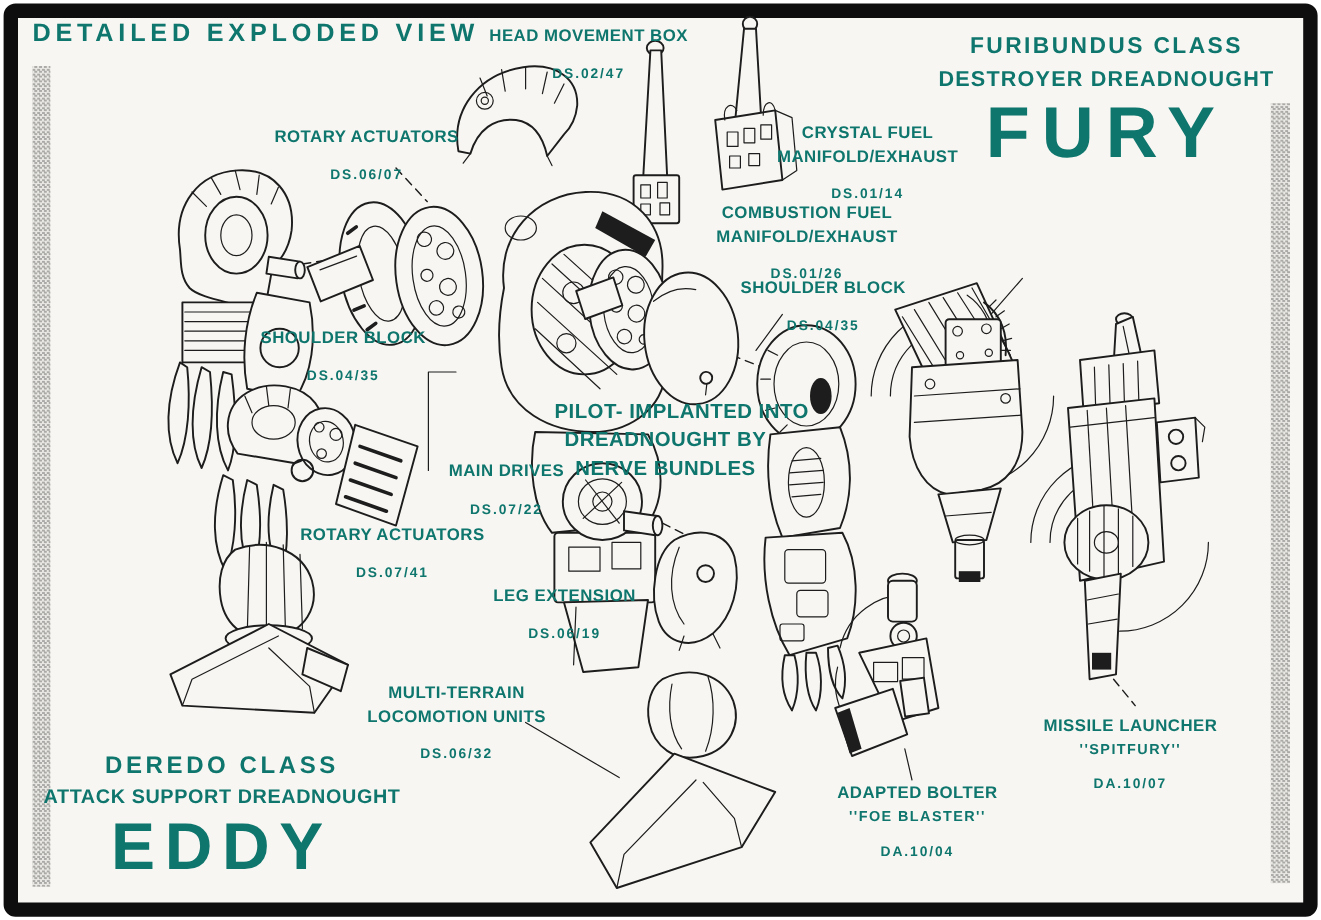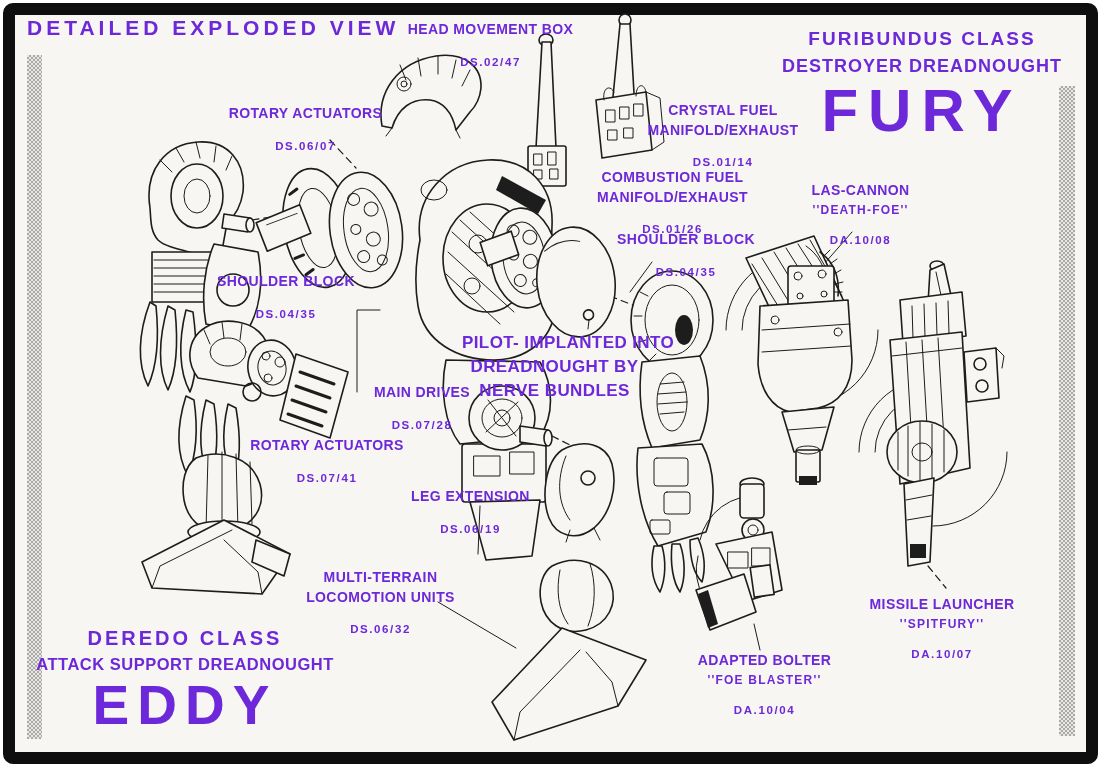--- a/index.html
+++ b/index.html
@@ -1,17 +1,17 @@
 <!DOCTYPE html>
 <html><head>
 <meta charset="utf-8">
 <style>
   html,body{margin:0;padding:0;background:#ffffff;}
   .stage{position:relative;width:1101px;height:767px;background:#ffffff;
-         font-family:"Liberation Sans",sans-serif;color:#6d28d9;overflow:hidden;}
+         font-family:"Liberation Sans",sans-serif;color:#0f766e;overflow:hidden;}
   .frame{position:absolute;inset:3px;border:12px solid #0e0e0e;border-radius:10px;background:#f7f6f2;}
   .halftone{position:absolute;background:repeating-conic-gradient(#a2a2a0 0% 25%,#e7e6e2 0% 50%);
             background-size:4px 4px;opacity:.9;}
   .drawing{position:absolute;left:0;top:0;pointer-events:none;}
   .s{stroke:#1d1d1d;stroke-width:1.6;fill:none;stroke-linecap:round;stroke-linejoin:round;}
   .f{fill:#f7f6f2;}
   .t{stroke-width:1;}
   .k{stroke-width:3;}
   .d{stroke-dasharray:7 5;stroke-width:1.2;}
   .b{fill:#1d1d1d;stroke:none;}
@@ -382,40 +382,35 @@
     <div class="cname">COMBUSTION FUEL</div>
     <div class="cname">MANIFOLD/EXHAUST</div>
     <div class="ccode">DS.01/26</div>
   </div>
 
   <div class="callout" style="left:602px;top:230px;width:168px;">
     <div class="cname">SHOULDER BLOCK</div>
     <div class="ccode">DS.04/35</div>
   </div>
 
-  <div class="callout" style="left:783px;top:181px;width:155px;">
-    <div class="cname">LAS-CANNON</div>
-    <div class="cquote">''DEATH-FOE''</div>
-    <div class="ccode">DA.10/08</div>
-  </div>
 
   <div class="callout" style="left:202px;top:272px;width:168px;">
     <div class="cname">SHOULDER BLOCK</div>
     <div class="ccode">DS.04/35</div>
   </div>
 
   <div class="callout pilot" style="left:462px;top:331px;width:185px;">
     <div class="cname">PILOT- IMPLANTED INTO</div>
     <div class="cname">DREADNOUGHT BY</div>
     <div class="cname">NERVE BUNDLES</div>
   </div>
 
   <div class="callout" style="left:352px;top:383px;width:140px;">
     <div class="cname">MAIN DRIVES</div>
-    <div class="ccode">DS.07/28</div>
+    <div class="ccode">DS.07/22</div>
   </div>
 
   <div class="callout" style="left:232px;top:436px;width:190px;">
     <div class="cname">ROTARY ACTUATORS</div>
     <div class="ccode">DS.07/41</div>
   </div>
 
   <div class="callout" style="left:393px;top:487px;width:155px;">
     <div class="cname">LEG EXTENSION</div>
     <div class="ccode">DS.06/19</div>

